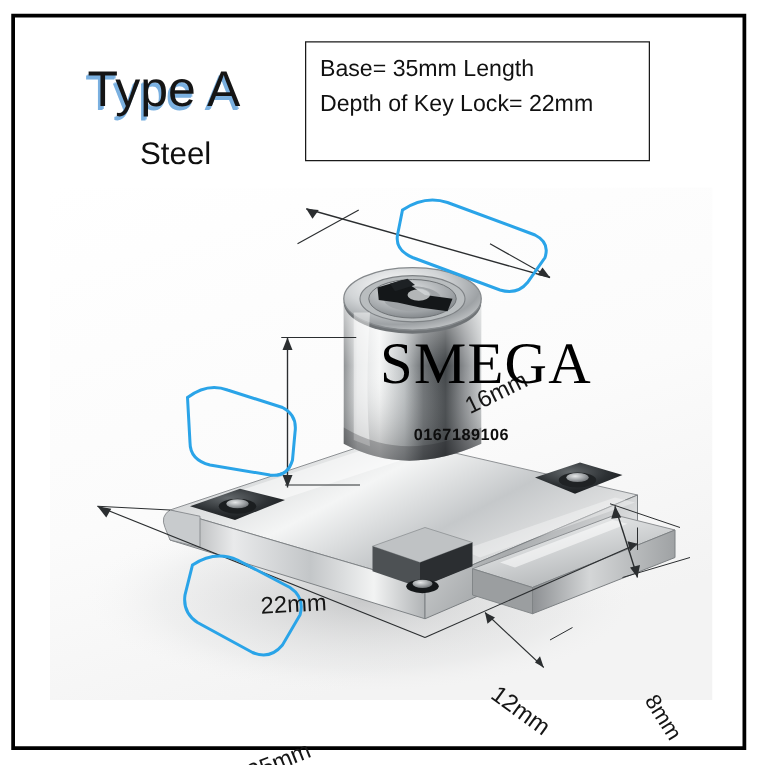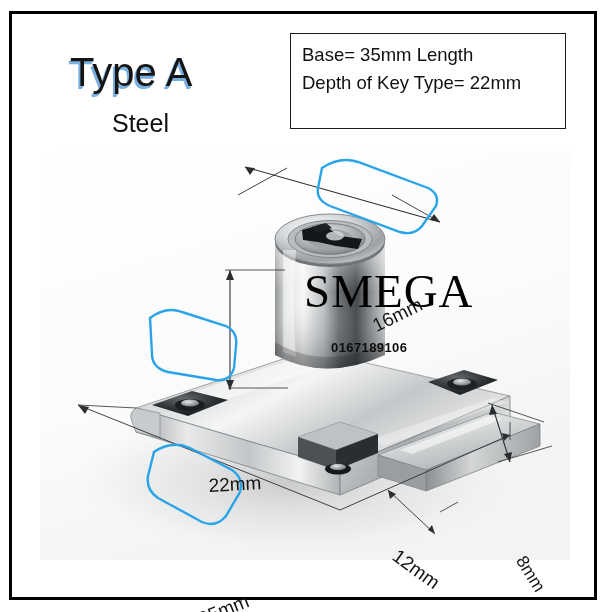--- a/index.html
+++ b/index.html
@@ -54,21 +54,20 @@
   #spec-box {
     position: absolute;
     left: 244px;
     top: 33px;
     width: 276px;
     height: 96px;
     border: 1.6px solid #1a1a1a;
     box-sizing: border-box;
     background: #ffffff;
     padding: 7px 0 0 11px;
-    margin-left: 46px;
   }
   #spec-box .spec-line {
     font-size: 18.5px;
     line-height: 28px;
     color: #111111;
     white-space: nowrap;
   }
 
   
   #scene {
@@ -128,21 +127,21 @@
 
 <div id="page">
 
   <div id="frame"></div>
 
   <div id="title-type">Type A</div>
   <div id="title-steel">Steel</div>
 
   <div id="spec-box">
     <div class="spec-line">Base= 35mm Length</div>
-    <div class="spec-line">Depth of Key Type= 22mm</div>
+    <div class="spec-line">Depth of Key Lock= 22mm</div>
   </div>
 
   <div id="scene">
     <svg width="530" height="410" viewBox="0 0 530 410">
       <defs>
 
         <linearGradient id="gTopPlate" x1="0" y1="0" x2="1" y2="0.6">
           <stop offset="0" stop-color="#fbfbfb"></stop>
           <stop offset="0.22" stop-color="#d7d9da"></stop>
           <stop offset="0.45" stop-color="#f4f5f5"></stop>

